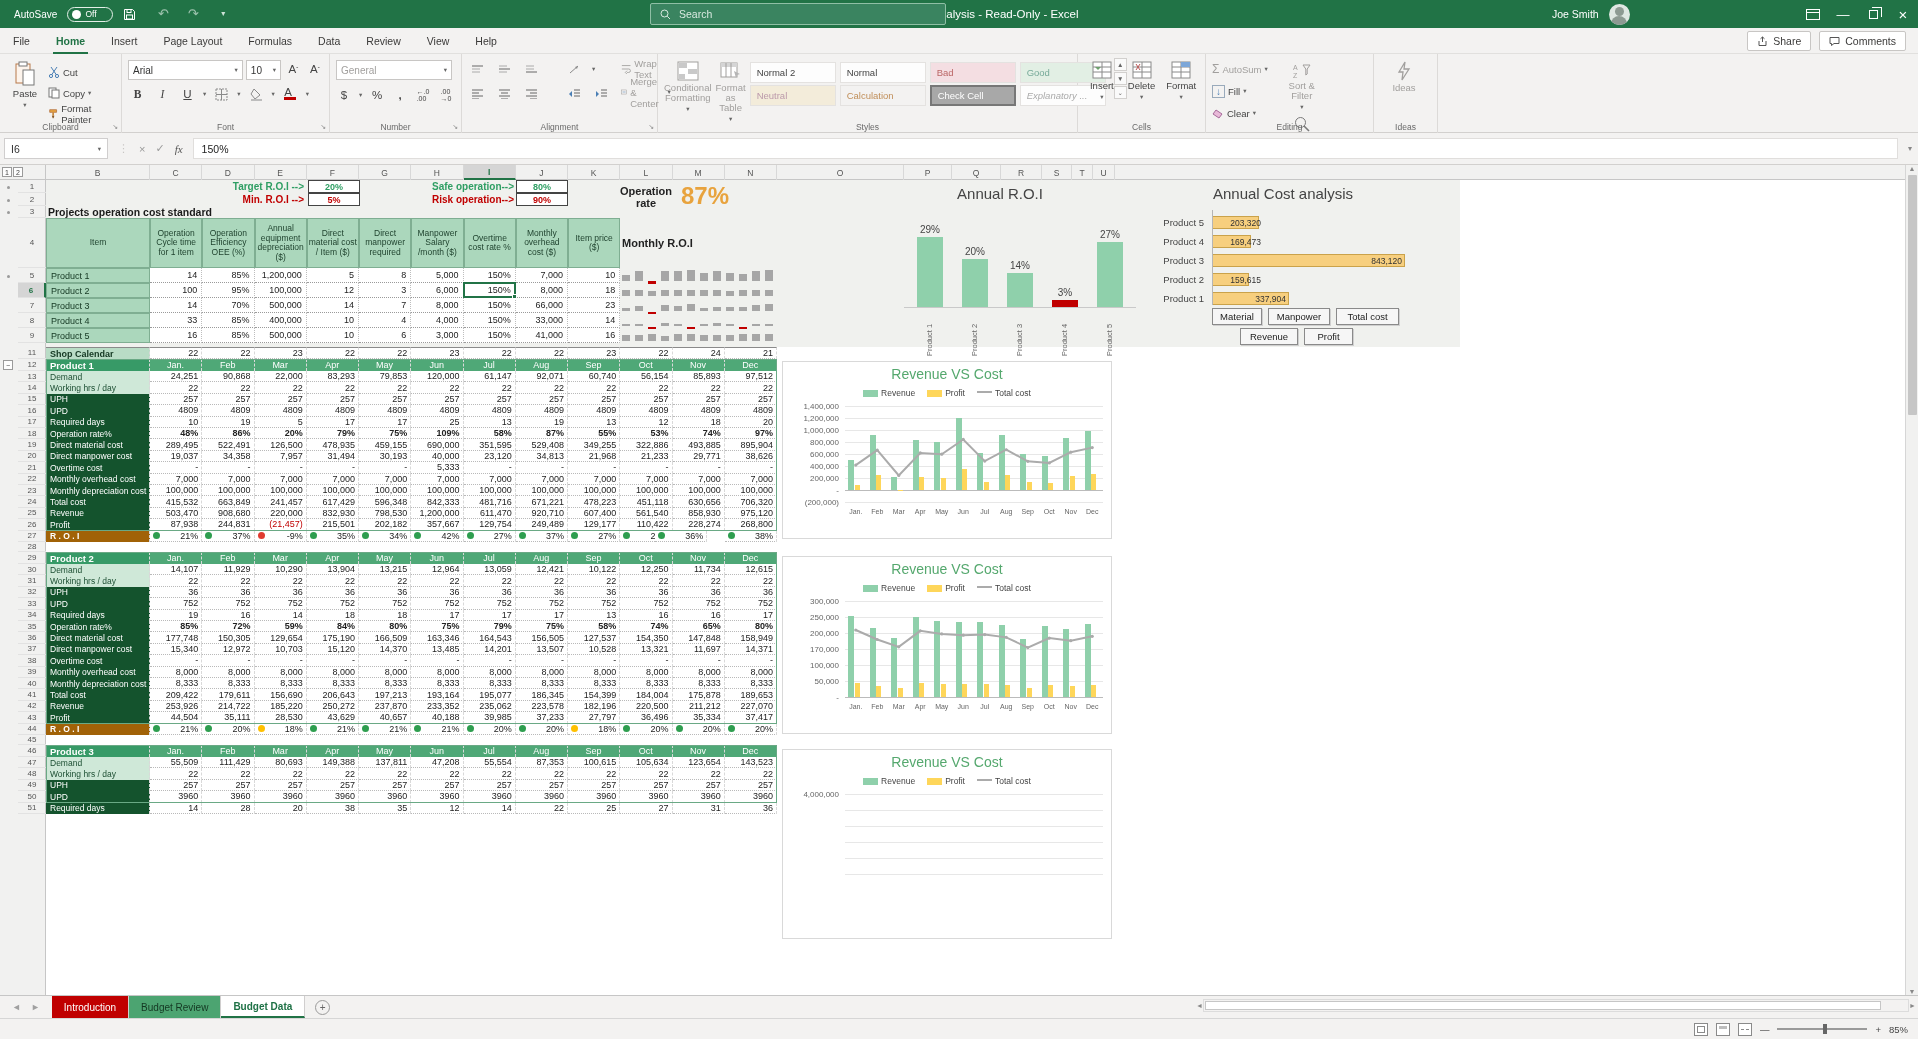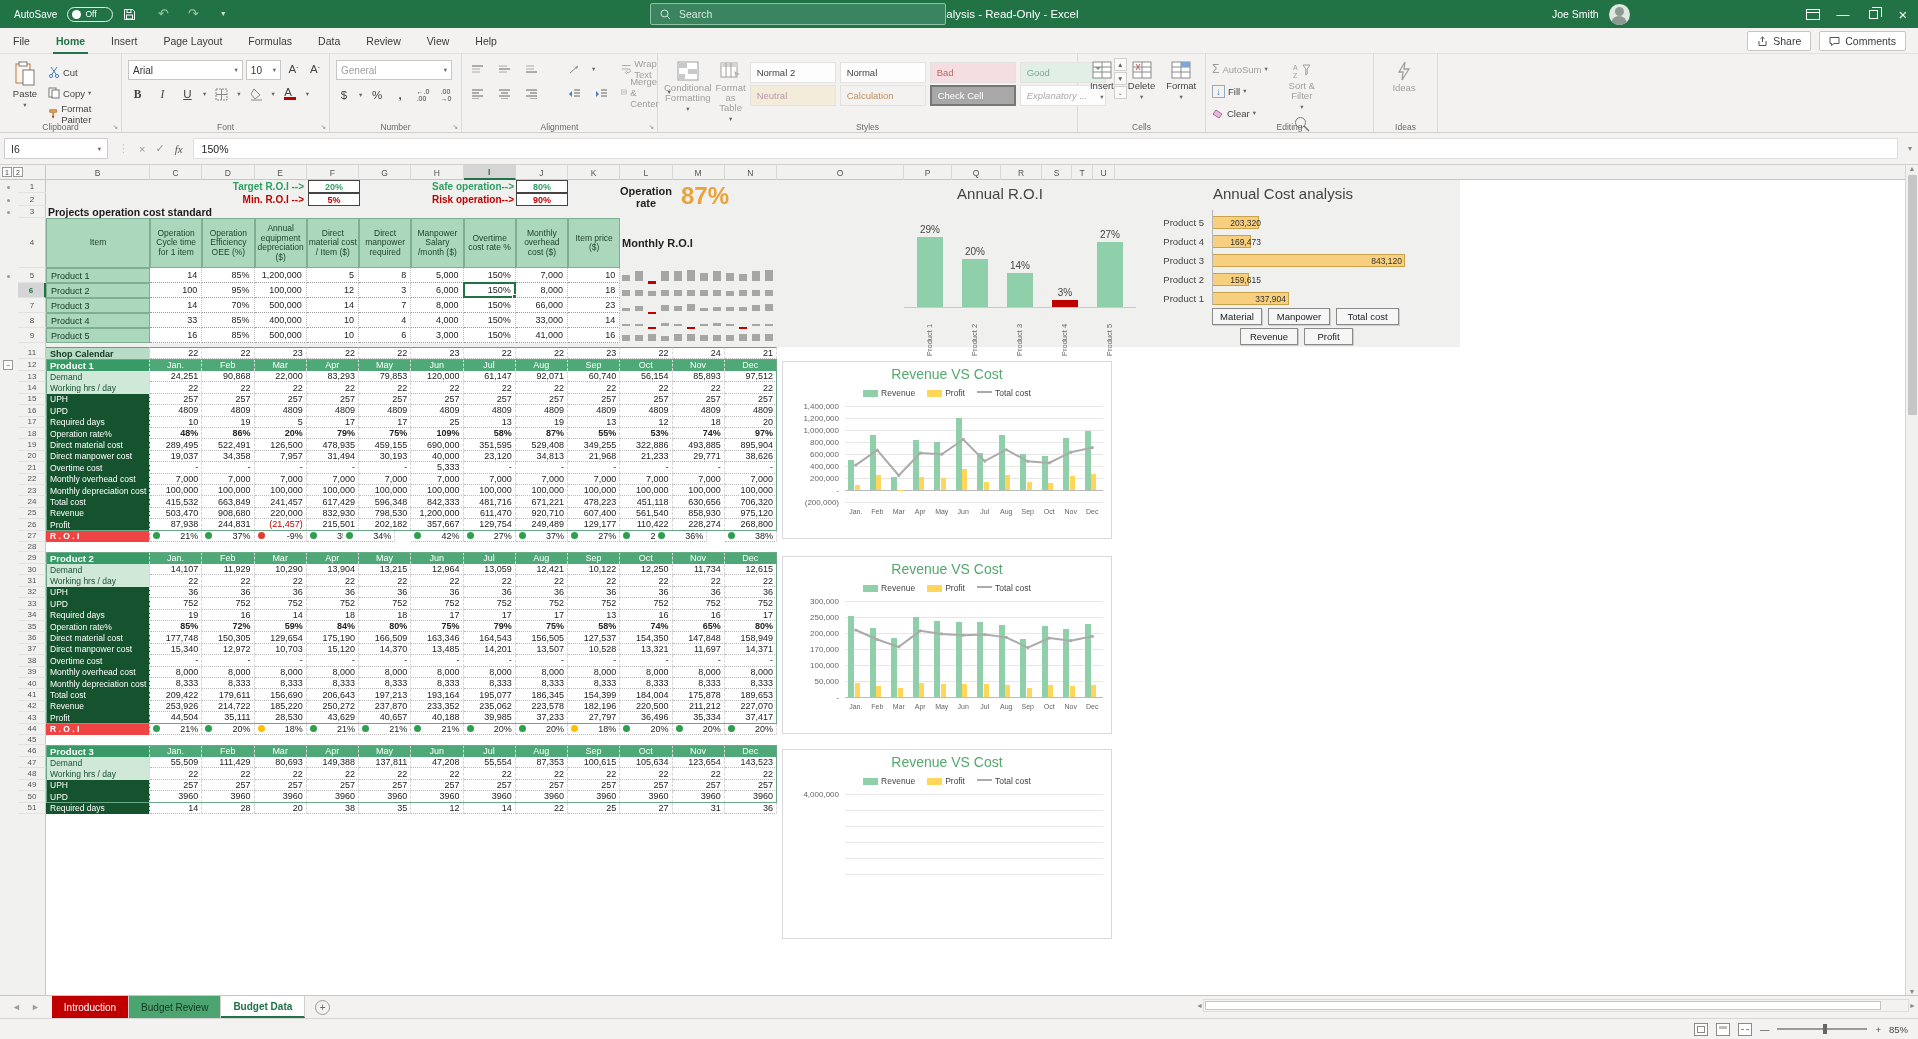--- a/index.html
+++ b/index.html
@@ -91,21 +91,21 @@
   .vbarlbl{position:absolute;font-size:10px;color:#444;text-align:center}
   .vxlbl{position:absolute;font-size:7.5px;color:#666;writing-mode:vertical-rl;transform:rotate(180deg);text-align:left}
   .hlabel{position:absolute;font-size:9.5px;color:#444;text-align:right}
   .hbar{position:absolute;background:#f7cf7e;border:1px solid #caa24a}
   .hbarlbl{position:absolute;font-size:8.5px;color:#333;text-align:right;white-space:nowrap}
   .cabtn{position:absolute;background:#f6f6f6;border:1px solid #8a8a8a;box-shadow:1px 1px 0 #cfcfcf;font-size:9.5px;color:#222;display:flex;align-items:center;justify-content:center}
   .mcell{height:100%;font-size:9px;display:flex;align-items:center;border-right:1px dashed #d9d9d9}
   .mcell.v{justify-content:flex-end;padding-right:3px;background:#fff;border-bottom:1px dotted #b9b9b9;color:#222}
   .lab-light{background:#cfe8d8;color:#1d4f33;padding-left:4px}
   .lab-mid{background:#14532d;color:#fff;padding-left:4px}
-  .lab-dark{background:#ef4444;color:#fff;font-weight:bold;padding-left:4px}
+  .lab-dark{background:#a16207;color:#fff;font-weight:bold;padding-left:4px}
   .mhead-title{background:#379a67;color:#fff;font-weight:bold;font-size:9.5px;padding-left:4px}
   .mhead-m{background:#4fa877;color:#fff;justify-content:center}
   .op-g{background:#c9ecd2;color:#1e7a3a;font-weight:bold}
   .op-y{background:#ffd965;color:#8f4c00;font-weight:bold}
   .op-r{background:#f7aab2;color:#9c1b30;font-weight:bold}
   .dot{width:7px;height:7px;border-radius:50%;margin-right:3px;flex:none}
   .dot.g{background:#2e9e4f}.dot.y{background:#ffc000}.dot.r{background:#e03c31}
   .shopline{border-top:1px solid #8a8a8a}
   
   .chartbox{position:absolute;width:330px;background:#fff;border:1px solid #d9d9d9}
@@ -1054,21 +1054,21 @@
       <span style="margin-left: auto;">37%</span>
     </div>
     <div class="mcell v" style="position: absolute; left: 208.5px; top: 350.6px; width: 52.25px; height: 11.4px; justify-content: flex-start; padding-left: 3px;">
       <div class="dot r"></div>
       <span style="margin-left: auto;">-9%</span>
     </div>
     <div class="mcell v" style="position: absolute; left: 260.75px; top: 350.6px; width: 52.25px; height: 11.4px; justify-content: flex-start; padding-left: 3px;">
       <div class="dot g"></div>
       <span style="margin-left: auto;">35%</span>
     </div>
-    <div class="mcell v" style="position: absolute; left: 297px; top: 350.6px; width: 52.25px; height: 11.4px; justify-content: flex-start; padding-left: 3px;">
+    <div class="mcell v" style="position: absolute; left: 313px; top: 350.6px; width: 52.25px; height: 11.4px; justify-content: flex-start; padding-left: 3px;">
       <div class="dot g"></div>
       <span style="margin-left: auto;">34%</span>
     </div>
     <div class="mcell v" style="position: absolute; left: 365.25px; top: 350.6px; width: 52.25px; height: 11.4px; justify-content: flex-start; padding-left: 3px;">
       <div class="dot g"></div>
       <span style="margin-left: auto;">42%</span>
     </div>
     <div class="mcell v" style="position: absolute; left: 417.5px; top: 350.6px; width: 52.25px; height: 11.4px; justify-content: flex-start; padding-left: 3px;">
       <div class="dot g"></div>
       <span style="margin-left: auto;">27%</span>

